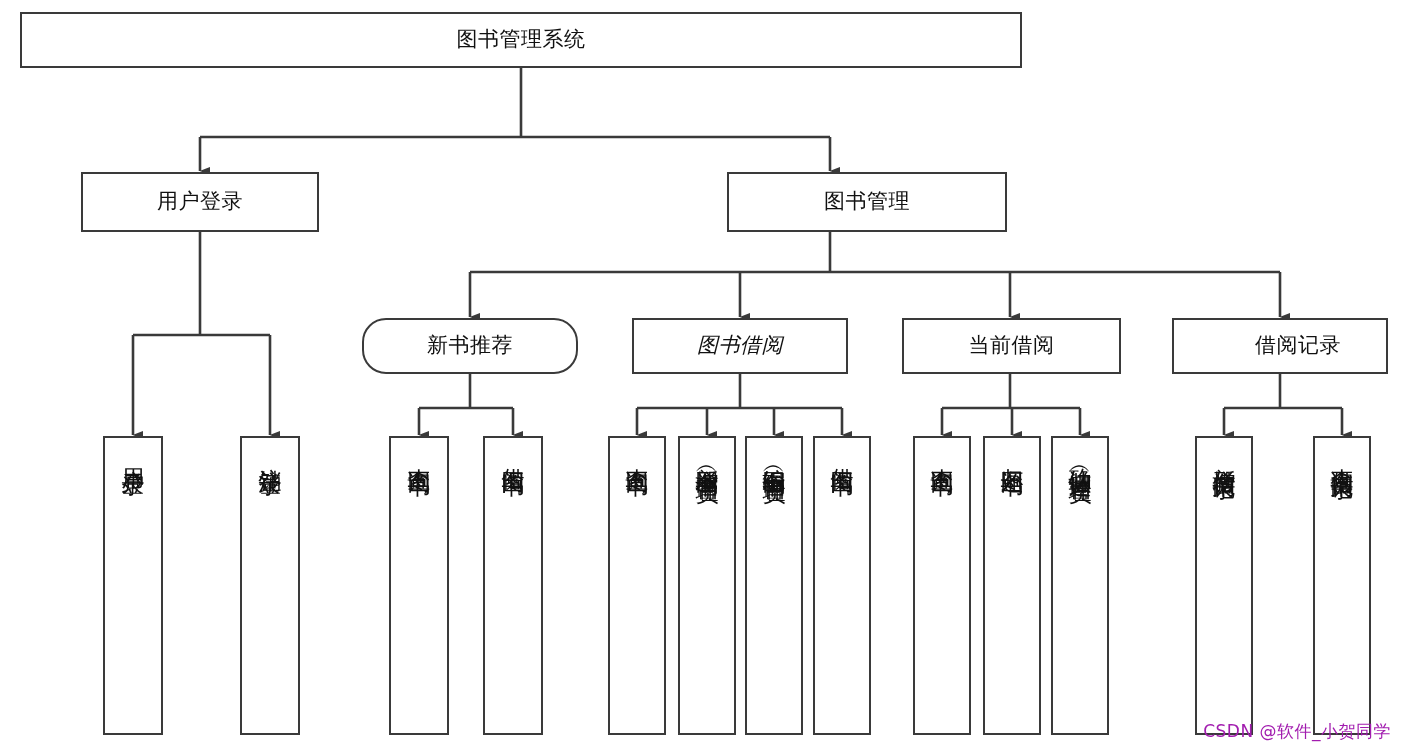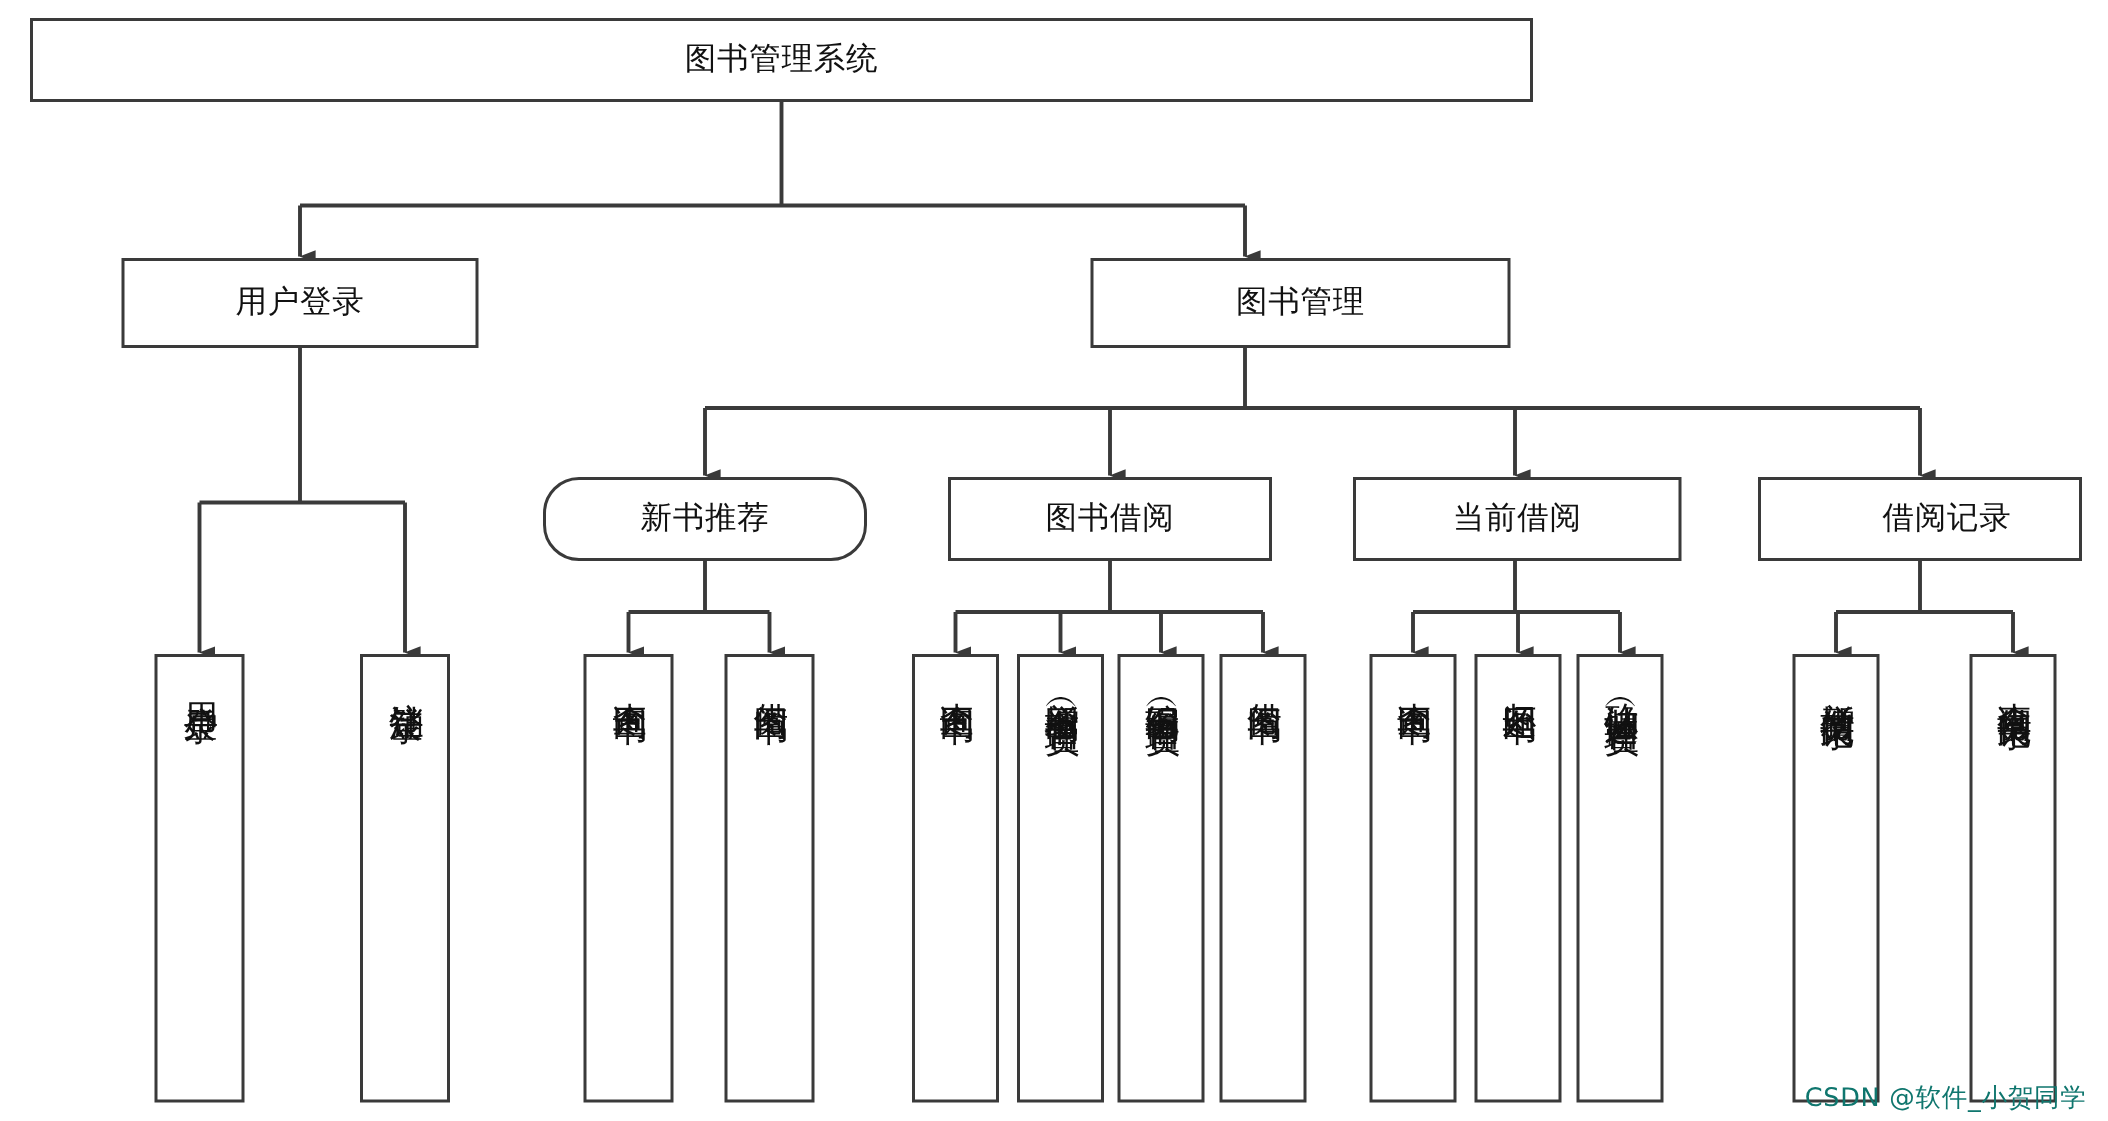--- a/index.html
+++ b/index.html
@@ -56,21 +56,21 @@
     text-orientation: upright;
     font-size: 23px;
     letter-spacing: 2px;
     line-height: 1;
   }
   .watermark {
     position: absolute;
     right: 14px;
     bottom: 4px;
     font-size: 17px;
-    color: #0f766e;
+    color: #a21caf;
     letter-spacing: 0.5px;
     white-space: nowrap;
     user-select: none;
   }
 </style>
 </head>
 <body>
 
 <div id="diagram-root">
 
@@ -123,21 +123,21 @@
       </div>
       <div class="node horiz" style="left: 81px; top: 172px; width: 238px; height: 60px;">
         <span class="label">用户登录</span>
       </div>
       <div class="node horiz" style="left: 712px; top: 172px; width: 280px; height: 60px; margin-left: 15px;">
         <span class="label">图书管理</span>
       </div>
       <div class="node horiz" style="left: 362px; top: 318px; width: 216px; height: 56px; border-radius: 24px;">
         <span class="label">新书推荐</span>
       </div>
-      <div class="node horiz" style="left: 632px; top: 318px; width: 216px; height: 56px;">
+      <div class="node horiz" style="left: 632px; top: 318px; width: 216px; height: 56px; font-style: italic;">
         <span class="label">图书借阅</span>
       </div>
       <div class="node horiz" style="left: 902px; top: 318px; width: 219px; height: 56px;">
         <span class="label">当前借阅</span>
       </div>
       <div class="node horiz" style="left: 1172px; top: 318px; width: 216px; height: 56px; padding-left: 36px;">
         <span class="label">借阅记录</span>
       </div>
       <div class="node vert" style="left: 103px; top: 436px; width: 60px; height: 299px;">
         <span class="label">用户登录</span>

